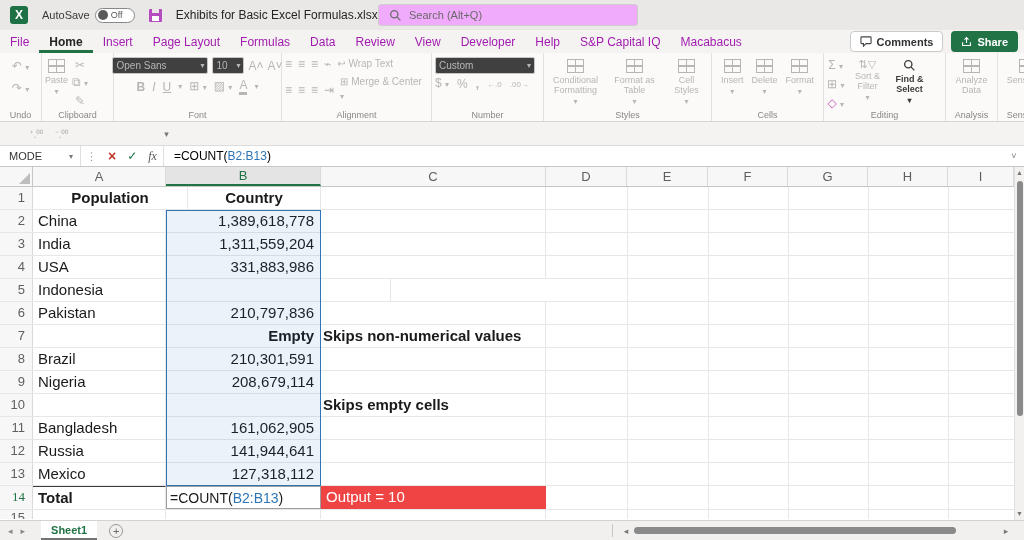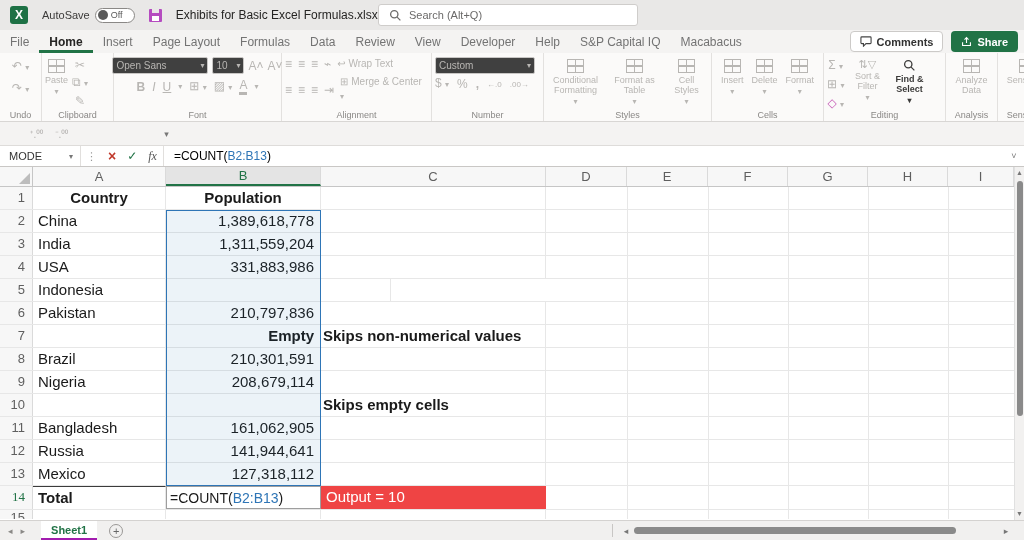--- a/index.html
+++ b/index.html
@@ -14,34 +14,34 @@
   .autosave { display:flex; align-items:center; gap:5px; margin-left:14px; font-size:11px; color:#3b3a39; }
   .toggle { width:40px; height:15px; border:1px solid #8a8886; border-radius:8px; background:#fff;
             display:flex; align-items:center; gap:3px; padding:0 2px; }
   .knob { width:10px; height:10px; border-radius:50%; background:#5a5a5a; }
   .toggle-state { font-size:9px; color:#5a5a5a; }
   .save-ic { width:13px; height:13px; background:#B54CC0; margin-left:14px; position:relative; border-radius:1px; }
   .save-ic::before { content:""; position:absolute; left:3px; top:0; width:7px; height:4px; background:#E9E8E7; }
   .save-ic::after { content:""; position:absolute; left:3px; bottom:1px; width:7px; height:5px; background:#fff; }
   .fname { margin-left:14px; font-size:12px; color:#252423; display:flex; align-items:center; gap:5px; }
   .fname .chev { font-size:8px; color:#555; }
-  .searchbox { position:absolute; left:378px; top:4px; width:260px; height:22px; background:#ffffff;
+  .searchbox { position:absolute; left:378px; top:4px; width:260px; height:22px; background:#f0abfc;
                border:1px solid #CFCDCB; border-radius:3px; display:flex; align-items:center; gap:7px;
                padding-left:10px; font-size:11px; color:#6b6a69; }
   .tb-right { position:absolute; right:0; top:0; height:30px; display:flex; align-items:flex-start;margin-top:32px; }
   .username { font-size:11px; color:#3b3a39; margin-right:8px; }
   .avatar { width:19px; height:19px; border-radius:50%; background:#17564A; color:#CFE7DF; font-size:8px;
             display:flex; align-items:center; justify-content:center; margin-right:14px; }
   .pen { font-size:13px; color:#444; margin-right:6px; }
   .winbtn { width:32px; height:30px; display:flex; align-items:center; justify-content:center; font-size:12px; color:#444; }
   .restore-box { width:9px; height:9px; border:1px solid #444; }
 
   
   .tabrow { height:23px; background:#F4F3F2; display:flex; align-items:stretch; position:relative; }
-  .rtab { padding:0 10px; font-size:12px; color:#737373; display:flex; align-items:center; }
+  .rtab { padding:0 10px; font-size:12px; color:#a21caf; display:flex; align-items:center; }
   .rtab.active { font-weight:bold; color:#252423; border-bottom:3px solid #217346; padding-top:3px; }
   .tabrow-right { position:absolute; right:6px; top:1px; display:flex; gap:8px; align-items:center; height:21px; }
   .comments-btn { display:flex; align-items:center; gap:5px; background:#fff; border:1px solid #CCCAC8;
                   border-radius:4px; height:21px; padding:0 9px; font-size:11px; font-weight:bold; color:#333; }
   .share-btn { display:flex; align-items:center; gap:5px; background:#217346; border-radius:4px; height:21px;
                padding:0 10px; font-size:11px; font-weight:bold; color:#fff; }
 
   
   .ribbon { height:69px; background:#FBFAF9; border-bottom:1px solid #D8D6D4; display:flex; position:relative; }
   .rgroup { position:relative; border-right:1px solid #E3E1DF; padding:4px 3px 13px; flex-shrink:0; }
@@ -113,21 +113,21 @@
   .vsb { position:absolute; right:0; top:0; width:10px; height:353px; background:#F2F1F0; border-left:1px solid #E0E0E0;
          display:flex; flex-direction:column; align-items:center; }
   .vsb .arr { font-size:7px; color:#777; height:12px; line-height:12px; }
   .vthumb { width:6px; height:235px; background:#8A8A8A; border-radius:3px; margin-top:2px; }
   .vsb .spacer { flex:1; }
 
   
   .sheetbar { height:20px; background:#F1F0EF; border-top:1px solid #D4D2D0; display:flex; align-items:center; position:relative; }
   .nav-arrows { display:flex; gap:8px; color:#8a8886; font-size:9px; margin-left:8px; }
   .sheettab { margin-left:16px; height:100%; display:flex; align-items:center; padding:0 10px; background:#fff;
-              border-bottom:2px solid #a21caf; color:#217346; font-weight:bold; font-size:11px; }
+              border-bottom:2px solid #737373; color:#217346; font-weight:bold; font-size:11px; }
   .addsheet { width:14px; height:14px; border:1px solid #9a9896; border-radius:50%; color:#666; font-size:11px;
               line-height:12px; text-align:center; margin-left:12px; }
   .splitter { position:absolute; left:612px; top:3px; bottom:3px; width:1px; background:#C8C6C4; }
   .hsb { position:absolute; left:620px; right:12px; top:0; bottom:0; display:flex; align-items:center; }
   .hsb .arr { font-size:9px; color:#777; width:12px; text-align:center; }
   .hthumb { height:7px; background:#8A8A8A; border-radius:4px; width:322px; margin-left:2px; }
   .hsb .track { flex:1; }
 </style>
 </head>
 <body>
@@ -405,22 +405,22 @@
       <div class="gh w-e">E</div>
       <div class="gh w-f">F</div>
       <div class="gh w-g">G</div>
       <div class="gh w-h">H</div>
       <div class="gh w-i">I</div>
     </div>
 
     <div class="gbody">
       <div class="grow r1">
         <div class="rh">1</div>
+        <div class="cell cb">Population</div>
         <div class="cell ca">Country</div>
-        <div class="cell cb">Population</div>
         <div class="cell cc"></div>
         <div class="cell cfill"></div>
       </div>
       <div class="grow">
         <div class="rh">2</div>
         <div class="cell ca">China</div>
         <div class="cell cb">1,389,618,778</div>
         <div class="cell cc"></div>
         <div class="cell cfill"></div>
       </div>

